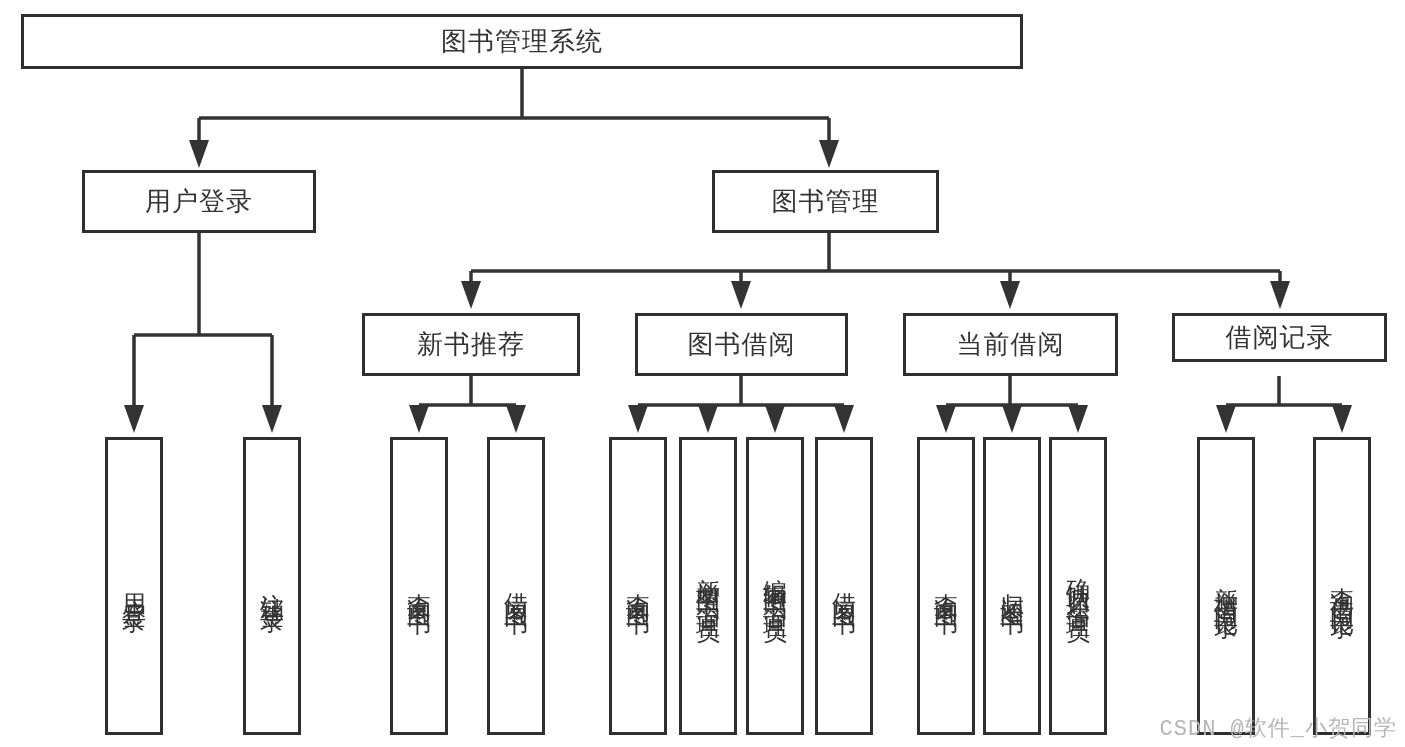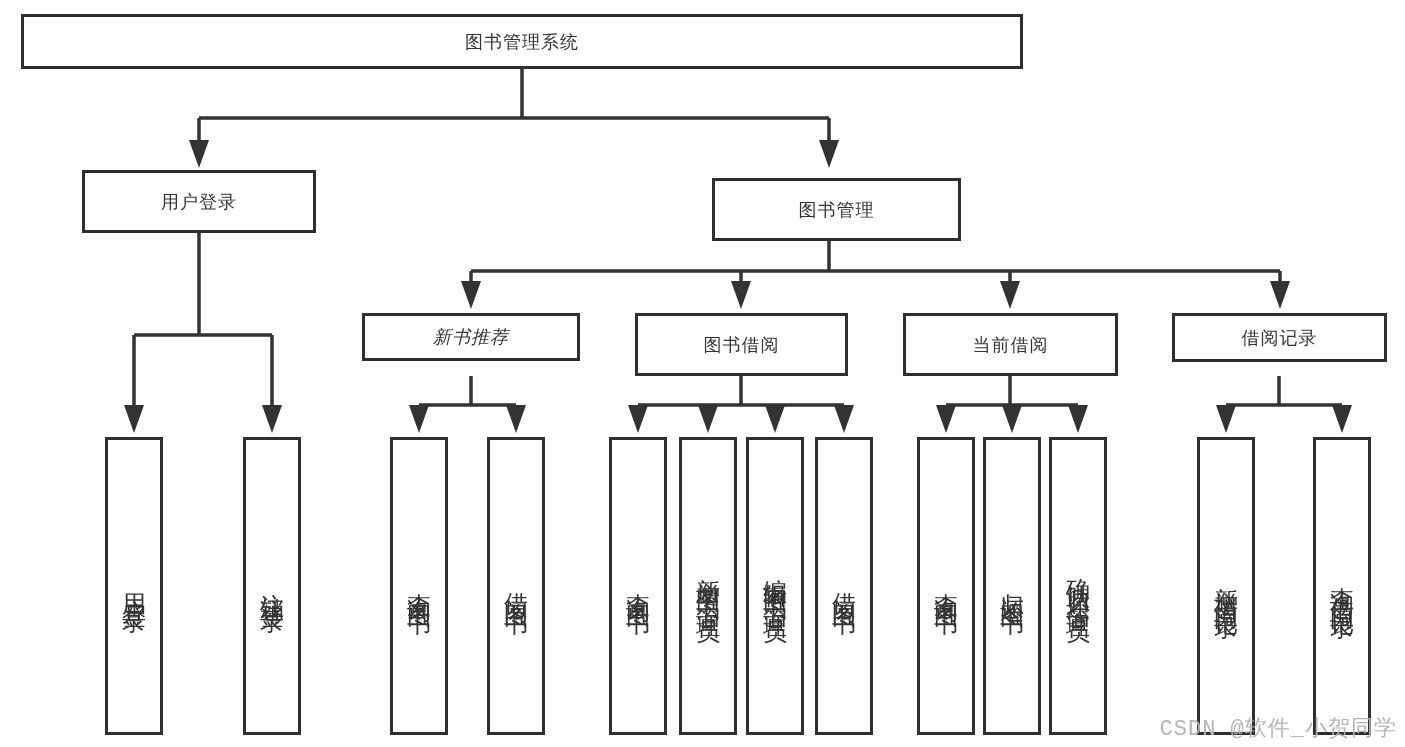--- a/index.html
+++ b/index.html
@@ -16,35 +16,35 @@
 
   .box{
     position:absolute;
     background:#ffffff;
     border:3px solid #2f2f2f;
     box-sizing:border-box;
     color:#333333;
     display:flex;align-items:center;justify-content:center;
     text-align:center;
   }
-  .box.h{font-size:18px;letter-spacing:1px;}
+  .box.h{font-size:26px;letter-spacing:1px;}
   .box.v{
     font-size:24px;
     writing-mode:vertical-rl;
     text-orientation:mixed;
     letter-spacing:6px;
     line-height:1;
     width:58px;height:298px;top:437px;
   }
 
   
   .b-root   {left:21px;  top:14px;  width:1002px;height:55px;}
   .b-login  {left:82px;  top:170px; width:234px; height:63px;}
-  .b-mgmt   {left:712px; top:170px; width:249px; height:63px;margin-top:8px;}
-  .b-rec    {left:362px; top:313px; width:218px; height:48px;font-style:italic;}
+  .b-mgmt   {left:712px; top:170px; width:227px; height:63px;}
+  .b-rec    {left:362px; top:313px; width:218px; height:63px;}
   .b-borrow {left:635px; top:313px; width:213px; height:63px;}
   .b-current{left:903px; top:313px; width:215px; height:63px;}
   .b-records{left:1172px;top:313px; width:215px; height:49px;}
 
   .l1 {left:105px;}
   .l2 {left:243px;}
   .l3 {left:390px;}
   .l4 {left:487px;}
   .l5 {left:609px;}
   .l6 {left:679px;}

